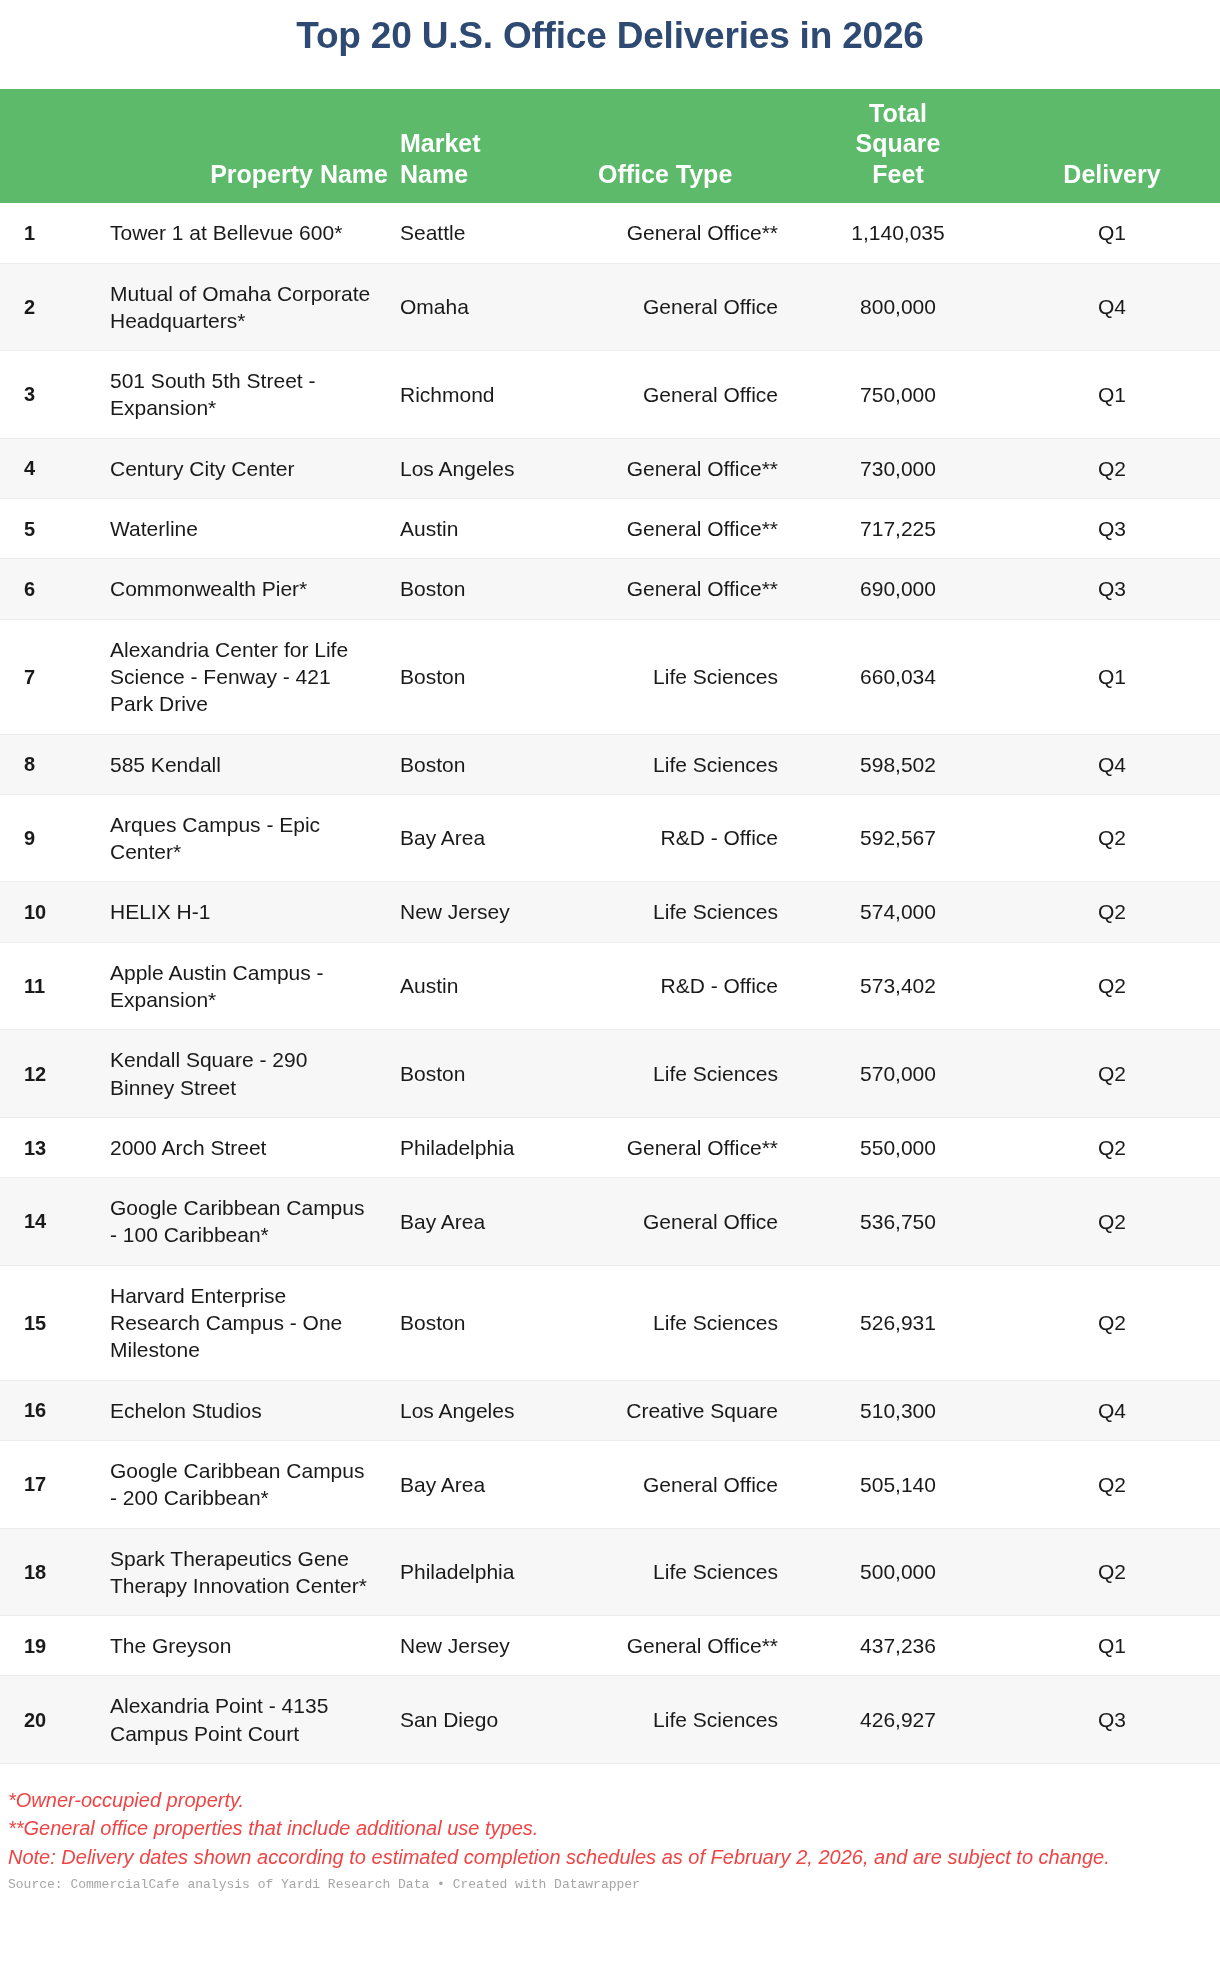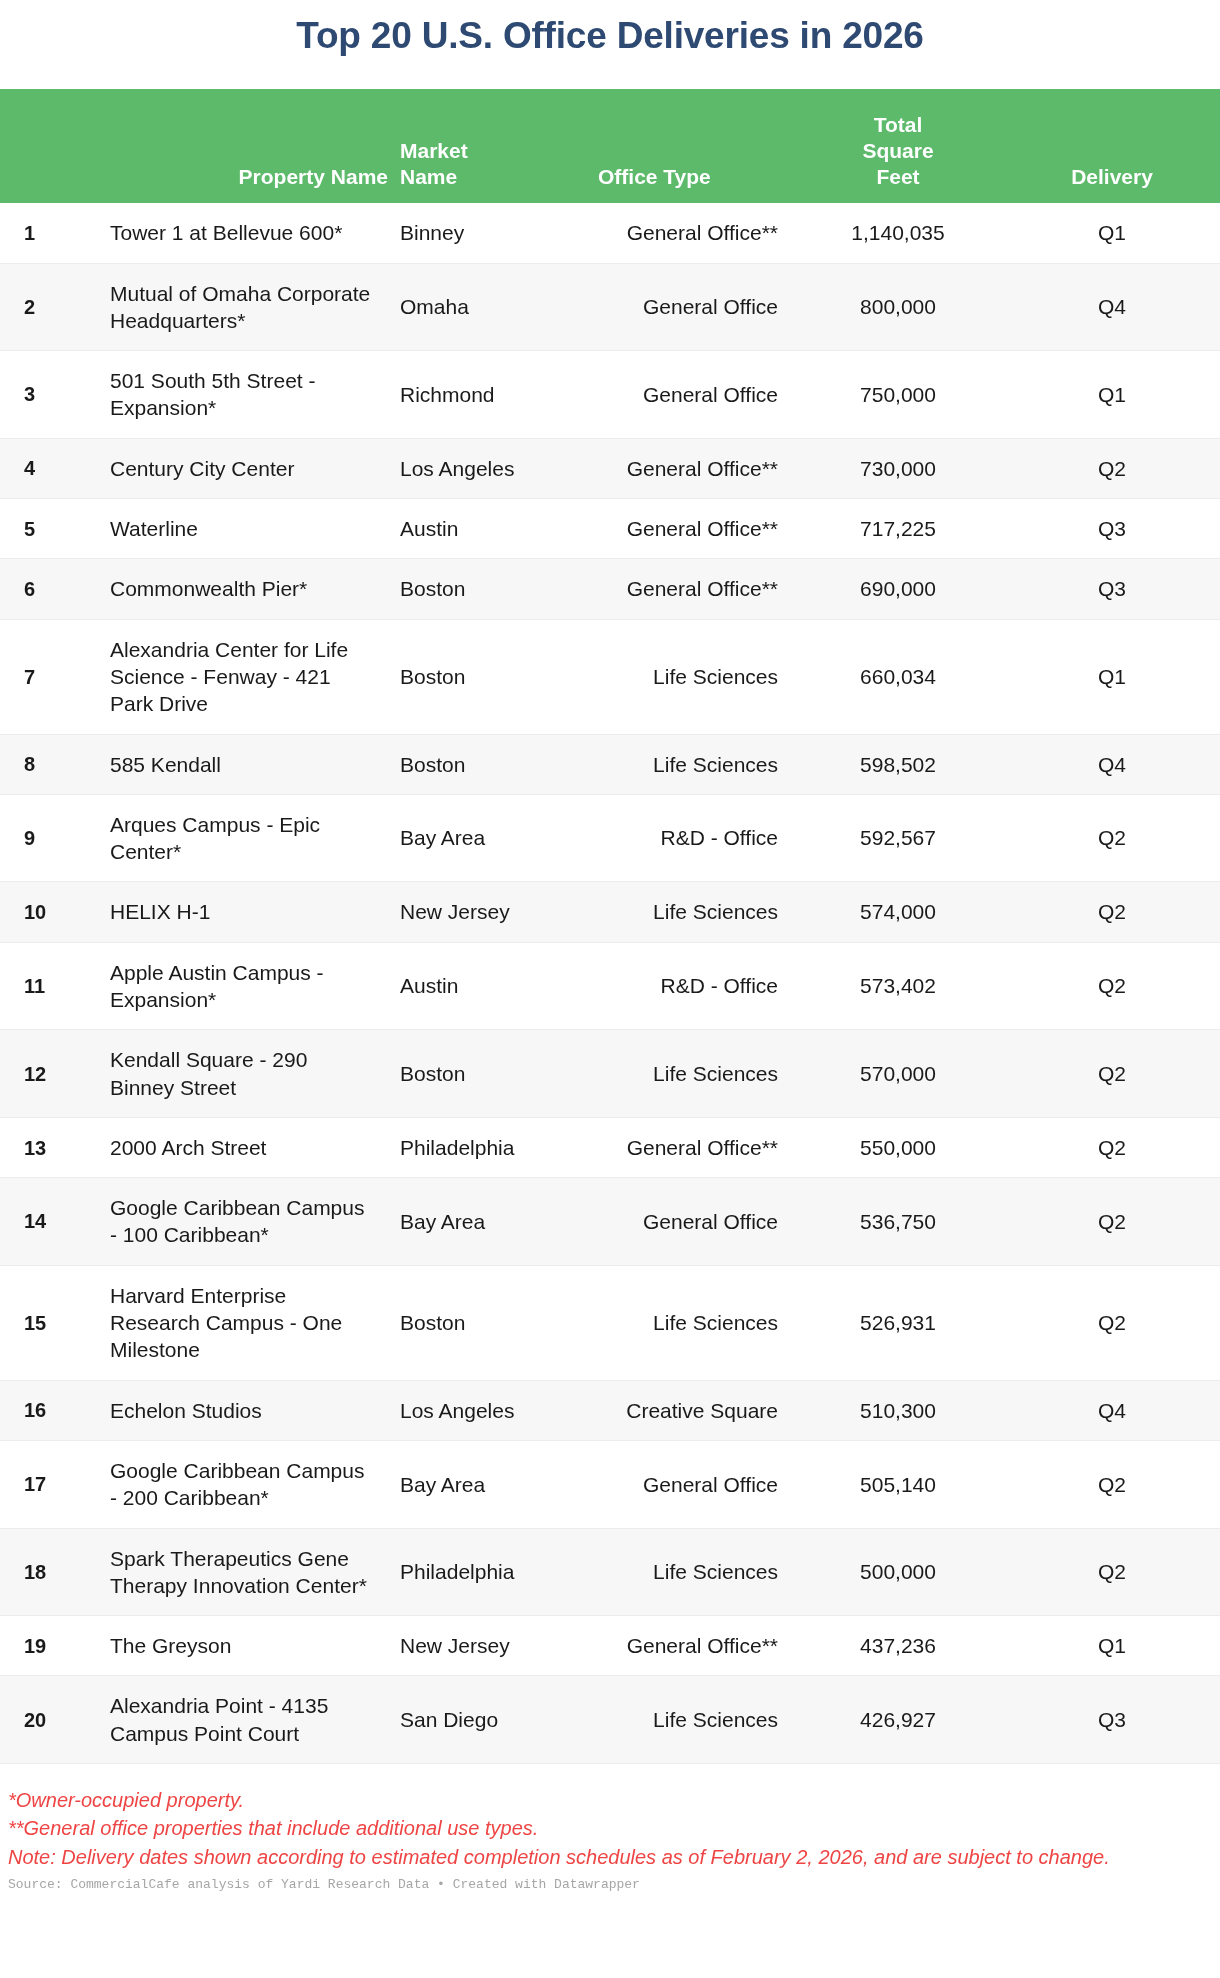--- a/index.html
+++ b/index.html
@@ -41,21 +41,21 @@
   table.data col.c-rank   { width: 88px; }
   table.data col.c-name   { width: 300px; }
   table.data col.c-market { width: 200px; }
   table.data col.c-type   { width: 200px; }
   table.data col.c-sqft   { width: 230px; }
   table.data col.c-del    { width: 202px; }
 
   thead tr { background: #5CBA6A; }
   thead th {
     color: #ffffff;
-    font-size: 21px;
+    font-size: 25px;
     font-weight: bold;
     vertical-align: bottom;
     padding: 0 0 14px 0;
     line-height: 1.22;
     height: 114px;
   }
   th.h-rank   { }
   th.h-name   { text-align: right;   padding-left: 22px; }
   th.h-market { text-align: left;   padding-left: 12px; }
   th.h-type   { text-align: left;   padding-left: 10px; }
@@ -130,21 +130,21 @@
             <span>Square</span><br>
             <span>Feet</span>
           </th>
           <th class="h-del"><span>Delivery</span></th>
         </tr>
       </thead>
       <tbody id="tbody">
           <tr class="odd">
             <td class="rank">1</td>
             <td class="name">Tower 1 at Bellevue 600*</td>
-            <td class="market">Binney</td>
+            <td class="market">Seattle</td>
             <td class="type">General Office**</td>
             <td class="sqft">1,140,035</td>
             <td class="del">Q1</td>
           </tr>
           <tr class="even">
             <td class="rank">2</td>
             <td class="name">Mutual of Omaha Corporate Headquarters*</td>
             <td class="market">Omaha</td>
             <td class="type">General Office</td>
             <td class="sqft">800,000</td>

